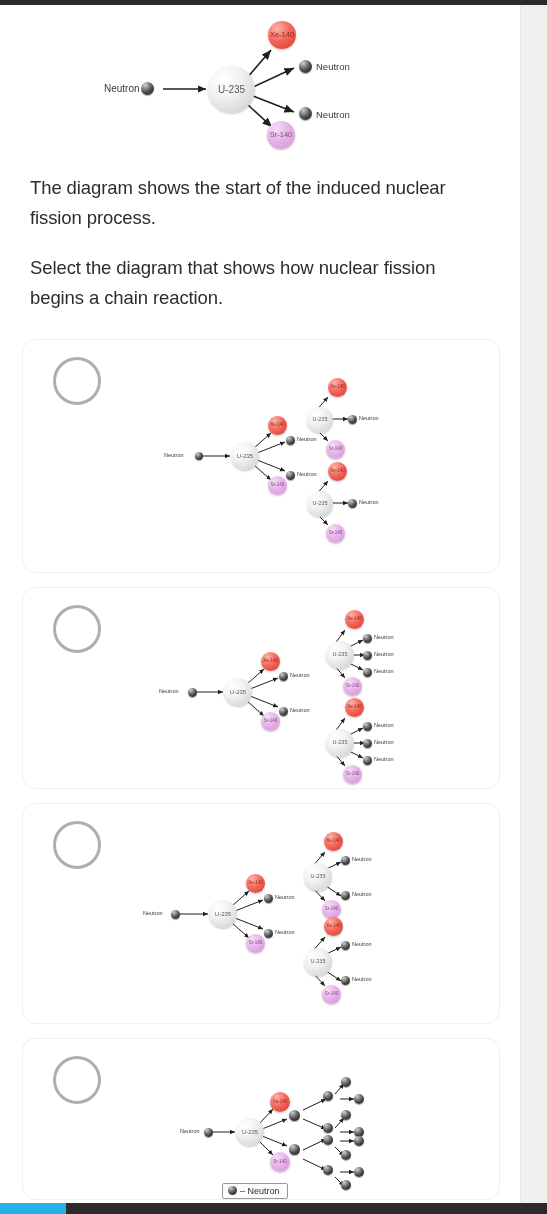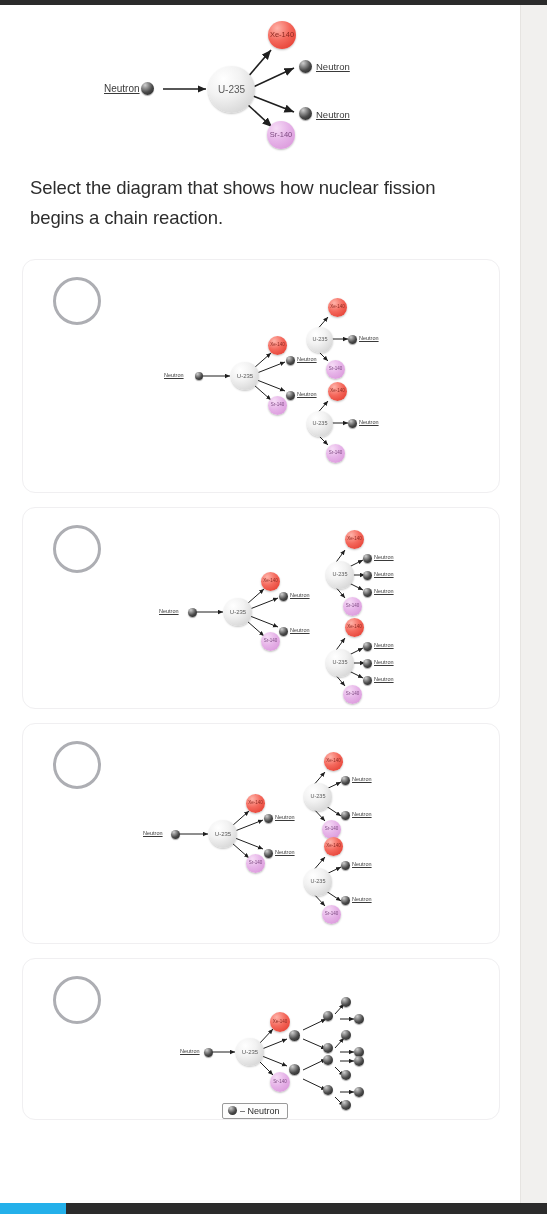--- a/index.html
+++ b/index.html
@@ -116,21 +116,20 @@
     border-radius: 50%;
     background: radial-gradient(circle at 32% 24%, #cfcfcf 0%, #8a8a8a 28%, #4a4a4a 55%, #1c1c1c 100%);
     box-shadow: 0 1px 1px rgba(0,0,0,0.35);
   }
   .nlabel {
     position: absolute;
     font-family: "Liberation Sans", sans-serif;
     color: #3a3a3a;
     white-space: nowrap;
     line-height: 1;
-    text-decoration: underline;
   }
   .arrow-svg {
     position: absolute;
     left: 0; top: 0;
     width: 100%; height: 100%;
     pointer-events: none;
   }
   .legend-box {
     position: absolute;
     border: 1px solid #9a9a9a;
@@ -197,20 +196,21 @@
       <div class="neutron-ball" style="left:299px; top:55px; width:13px; height:13px;"></div>
       <div class="nlabel" style="left:316px; top:57px; font-size:9.5px;">Neutron</div>
 
       <div class="neutron-ball" style="left:299px; top:102px; width:13px; height:13px;"></div>
       <div class="nlabel" style="left:316px; top:105px; font-size:9.5px;">Neutron</div>
 
       <div class="node sr140" style="left:267px; top:116px; width:28px; height:28px; font-size:7.5px;">Sr-140</div>
     </div>
 
     <div class="prompt">
+      <p>The diagram shows the start of the induced nuclear fission process.</p>
       <p>Select the diagram that shows how nuclear fission begins a chain reaction.</p>
     </div>
 
     <div class="options">
 
       <div class="option-card h1">
         <div class="radio"></div>
         <div class="option-figure">
           <svg class="arrow-svg" viewBox="0 0 478 232">
             <defs>

